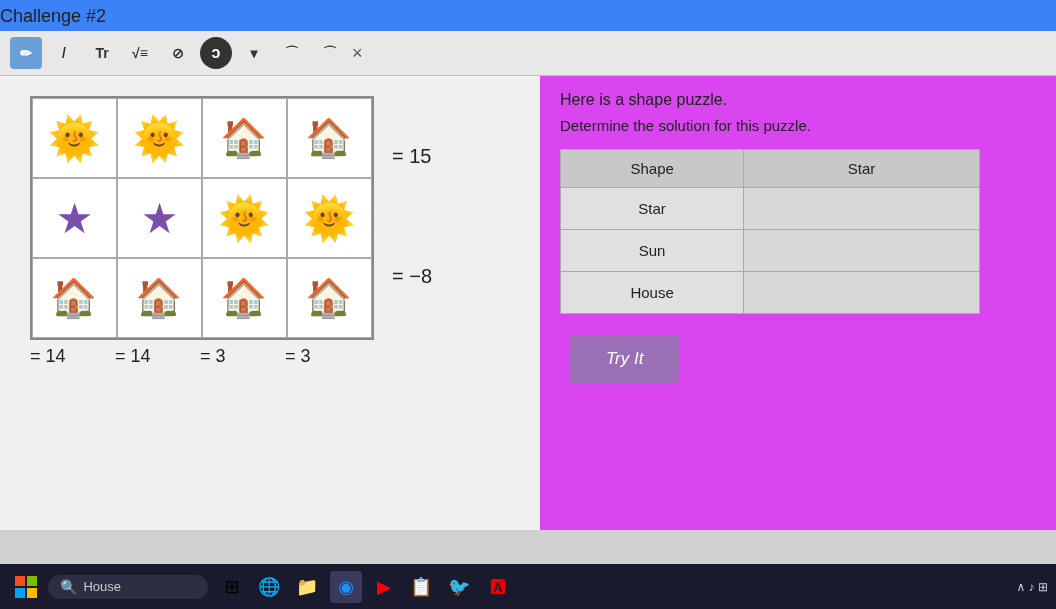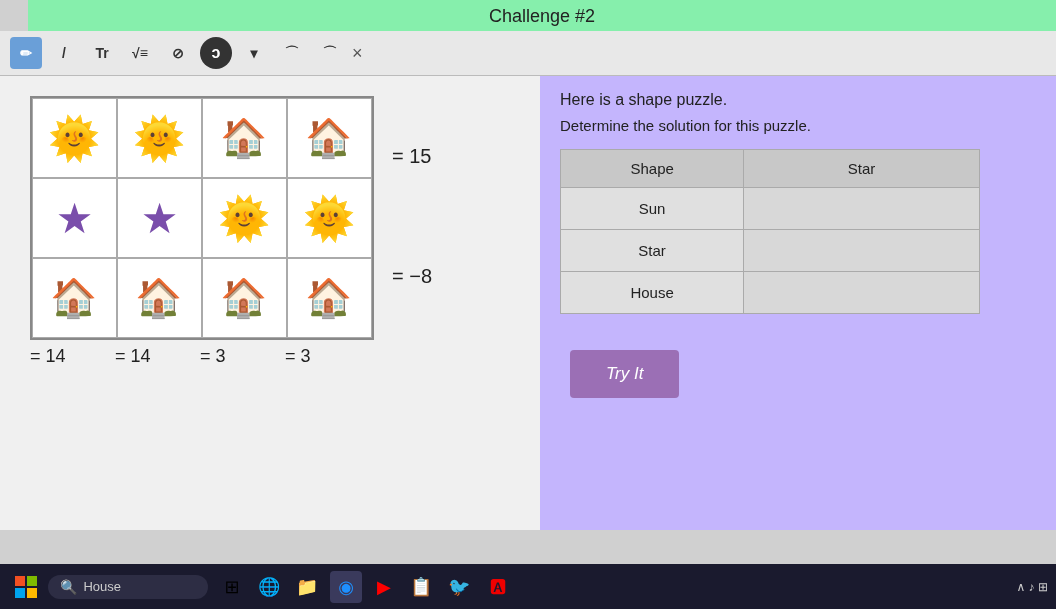--- a/index.html
+++ b/index.html
@@ -7,27 +7,25 @@
       width: 1056px;
       height: 609px;
       background: #d0d0d0;
       font-family: Arial, sans-serif;
       overflow: hidden;
       position: relative;
     }
 
     
     .title-bar {
-      text-align: center;
       font-size: 18px;
       font-weight: 500;
       padding: 6px 0 4px;
       color: #222;
-      background: #86efac;
-      margin-left: 28px;
+      background: #3b82f6;
     }
 
     
     .toolbar {
       display: flex;
       align-items: center;
       gap: 6px;
       padding: 6px 10px;
       background: #e8e8e8;
       border-bottom: 1px solid #bbb;
@@ -139,40 +137,40 @@
       text-align: left;
       font-size: 18px;
       font-weight: 500;
       color: #222;
     }
 
     
     .right-panel {
       flex: 1;
       padding: 15px 20px;
-      background: #c4b5fd;
+      background: #d946ef;
     }
 
     .instruction-title {
       font-size: 16px;
       color: #222;
       margin-bottom: 8px;
     }
 
     .instruction-sub {
       font-size: 15px;
       color: #222;
       margin-bottom: 15px;
     }
 
     
     .shape-table {
       border-collapse: collapse;
       width: 420px;
-      margin-bottom: 36px;
+      margin-bottom: 21px;
     }
 
     .shape-table th {
       background: #c8c8c8;
       padding: 10px 40px;
       font-weight: 500;
       font-size: 15px;
       border: 1px solid #aaa;
       color: #222;
     }
@@ -372,25 +370,25 @@
 
     <table class="shape-table">
       <thead>
         <tr>
           <th>Shape</th>
           <th>Star</th>
         </tr>
       </thead>
       <tbody>
         <tr>
-          <td>Sun</td>
+          <td>Star</td>
           <td class="value-cell"></td>
         </tr>
         <tr>
-          <td>Star</td>
+          <td>Sun</td>
           <td class="value-cell"></td>
         </tr>
         <tr>
           <td>House</td>
           <td class="value-cell"></td>
         </tr>
       </tbody>
     </table>
 
     <button class="try-it-btn">Try It</button>

